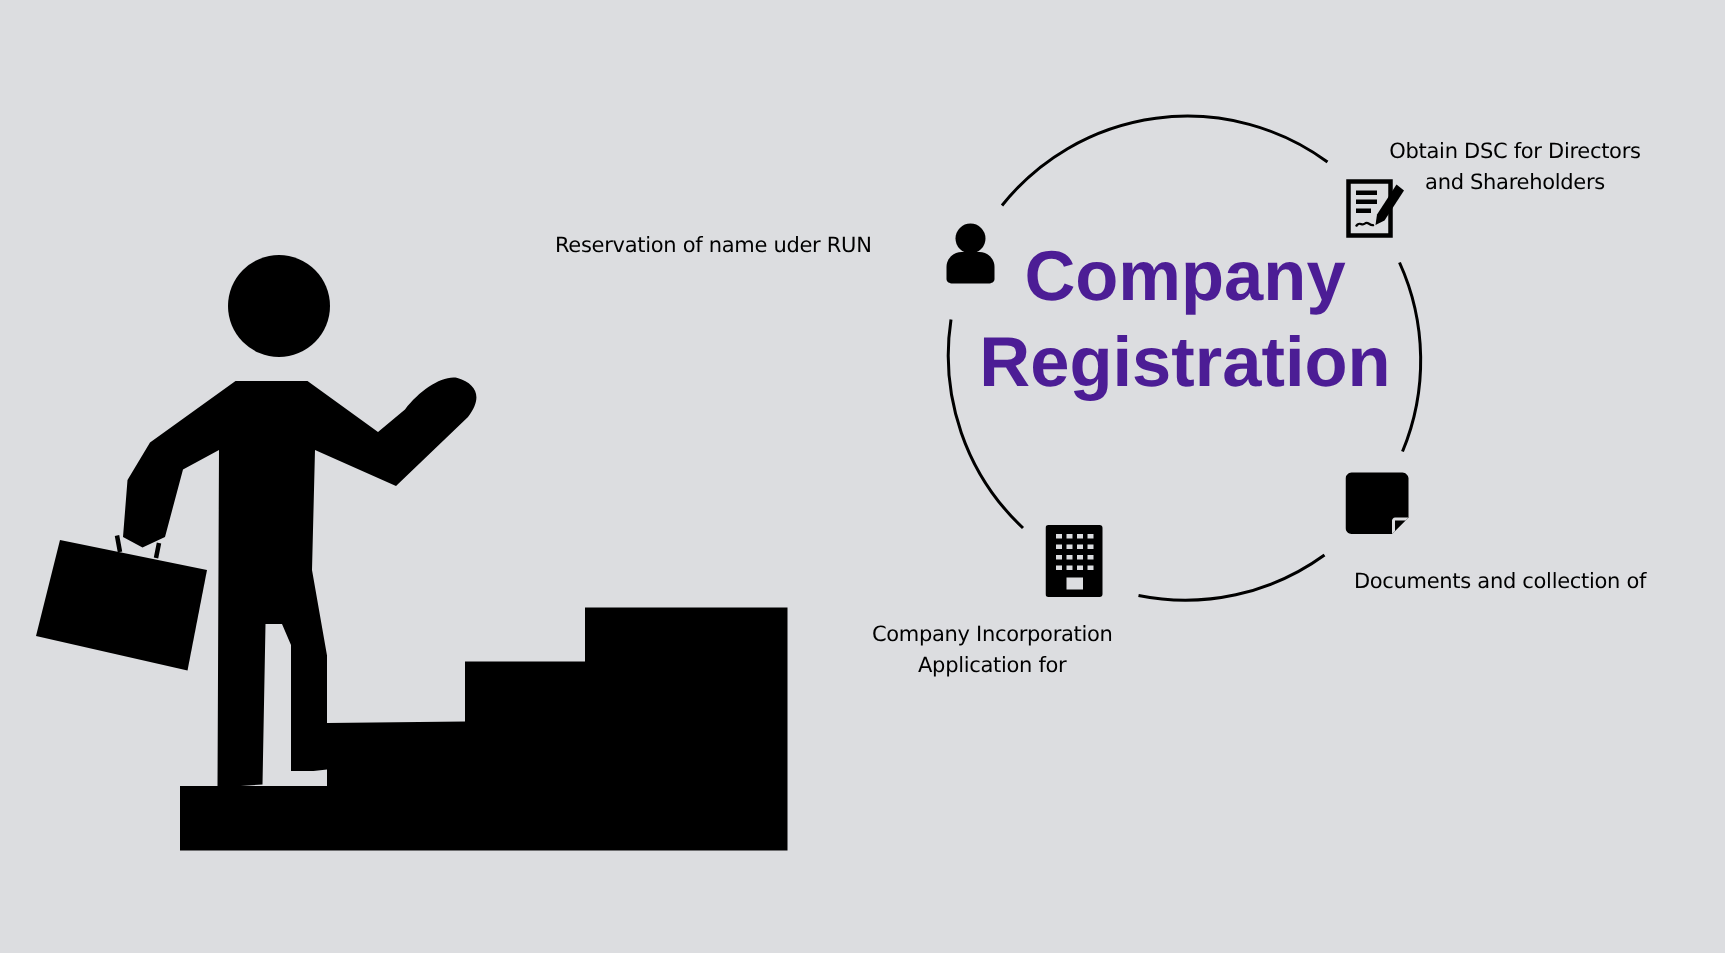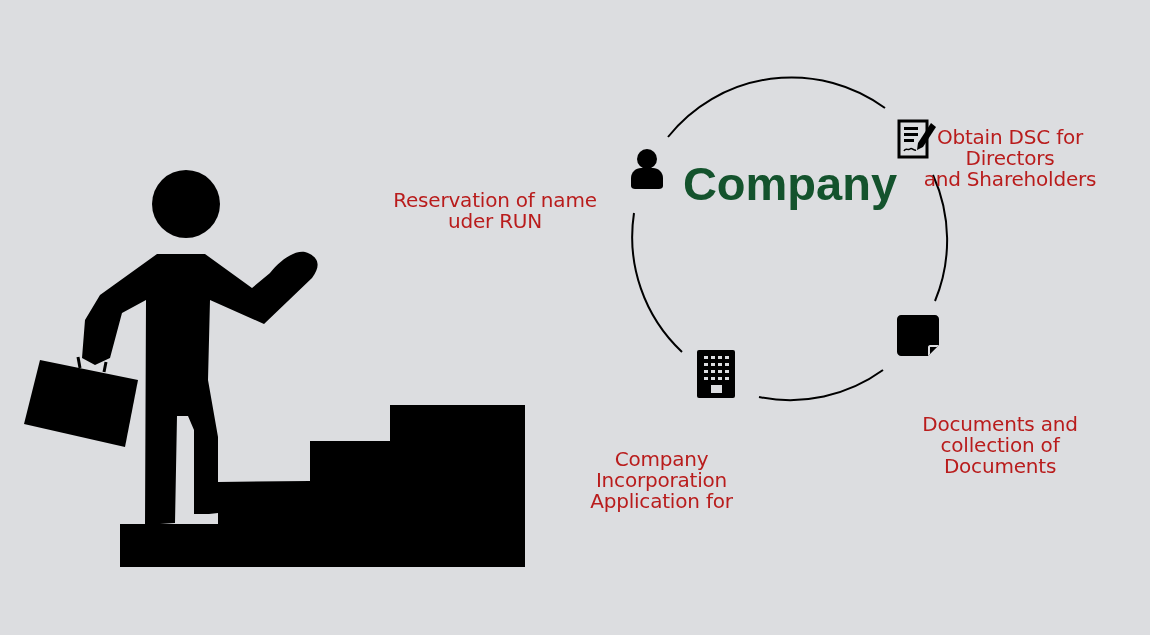--- a/index.html
+++ b/index.html
@@ -6,36 +6,35 @@
     body {
       width: 1150px; height: 635px; overflow: hidden;
       background: #dcdde0;
       position: relative;
       font-family: "Liberation Sans", sans-serif;
     }
     .abs { position: absolute; }
     .label {
       position: absolute;
       font-family: "DejaVu Sans", sans-serif;
-      font-size: 20px;
-      color: #b91c1c;
+      font-size: 14px;
+      color: #000000;
       text-align: center;
       line-height: 21px;
       letter-spacing: -0.2px;
-      margin-top: 36px;
     }
     .title {
       position: absolute;
       left: 640px; top: 155px; width: 300px;
       text-align: center;
       font-family: "Liberation Sans", sans-serif;
       font-weight: bold;
       font-size: 47px;
       line-height: 57px;
-      color: #14532d;
+      color: #4c1d95;
     }
     .title div { display: block; }
     svg { display: block; }
   </style>
 </head>
 <body>
 
 <svg class="abs" style="left:0;top:0" width="540" height="600" viewBox="0 0 540 600">
 
   <path d="M120,524 L120,567 L525,567 L525,405 L390,405 L390,441 L310,441 L310,481 L218,482 L218,524 Z" fill="#000"></path>
@@ -58,23 +57,24 @@
     <path d="M313,100 A158,158 0 0 1 315,226"></path>
 
     <path d="M263,295 A158,158 0 0 1 139,322"></path>
 
     <path d="M62,277 A158,158 0 0 1 14,138"></path>
   </g>
 </svg>
 
 <div class="title">
   <div>Company</div>
+  <div>Registration</div>
 </div>
 
-<div class="label" style="left:370px;top:154px;width:250px;text-align:center;">
+<div class="label" style="left:370px;top:154px;width:250px;text-align:left;">
   <span>Reservation of name uder RUN</span>
 </div>
 <svg class="abs" style="left:629px;top:148px" width="36" height="42" viewBox="0 0 36 42">
   <circle cx="18" cy="11" r="10" fill="#000"></circle>
   <path d="M2,38 L2,30 C2,24 7,20 12,20 L24,20 C29,20 34,24 34,30 L34,38 C34,40 32,41 30,41 L6,41 C4,41 2,40 2,38 Z" fill="#000"></path>
 </svg>
 
 <div class="label" style="left:915px;top:91px;width:190px;">
   <div>Obtain DSC for Directors</div>
   <div>and Shareholders</div>
@@ -88,21 +88,20 @@
   <path d="M34,4 L39,8 L26,28 L20,31 L21,24 Z" fill="#000"></path>
 </svg>
 
 <svg class="abs" style="left:897px;top:314px" width="44" height="44" viewBox="0 0 44 44">
   <path d="M4,1 L38,1 C40,1 42,3 42,5 L42,31 L31,42 L4,42 C2,42 0,40 0,38 L0,5 C0,3 2,1 4,1 Z" fill="#000"></path>
   <path d="M31,42 L31,33 C31,32 32,31 33,31 L42,31 Z" fill="#dcdde0"></path>
   <path d="M33,33 L40,33 L33,40 Z" fill="#000"></path>
 </svg>
 <div class="label" style="left:895px;top:378px;width:210px;">
   <div>Documents and collection of</div>
-  <div>Documents</div>
 </div>
 
 <svg class="abs" style="left:697px;top:350px" width="40" height="50" viewBox="0 0 40 50">
   <rect x="0" y="0" width="38" height="48" rx="2" fill="#000"></rect>
   <g fill="#dcdde0">
     <rect x="7" y="6" width="4" height="3"></rect>
       <rect x="14" y="6" width="4" height="3"></rect>
       <rect x="21" y="6" width="4" height="3"></rect>
       <rect x="28" y="6" width="4" height="3"></rect>
     <rect x="7" y="13" width="4" height="3"></rect>

